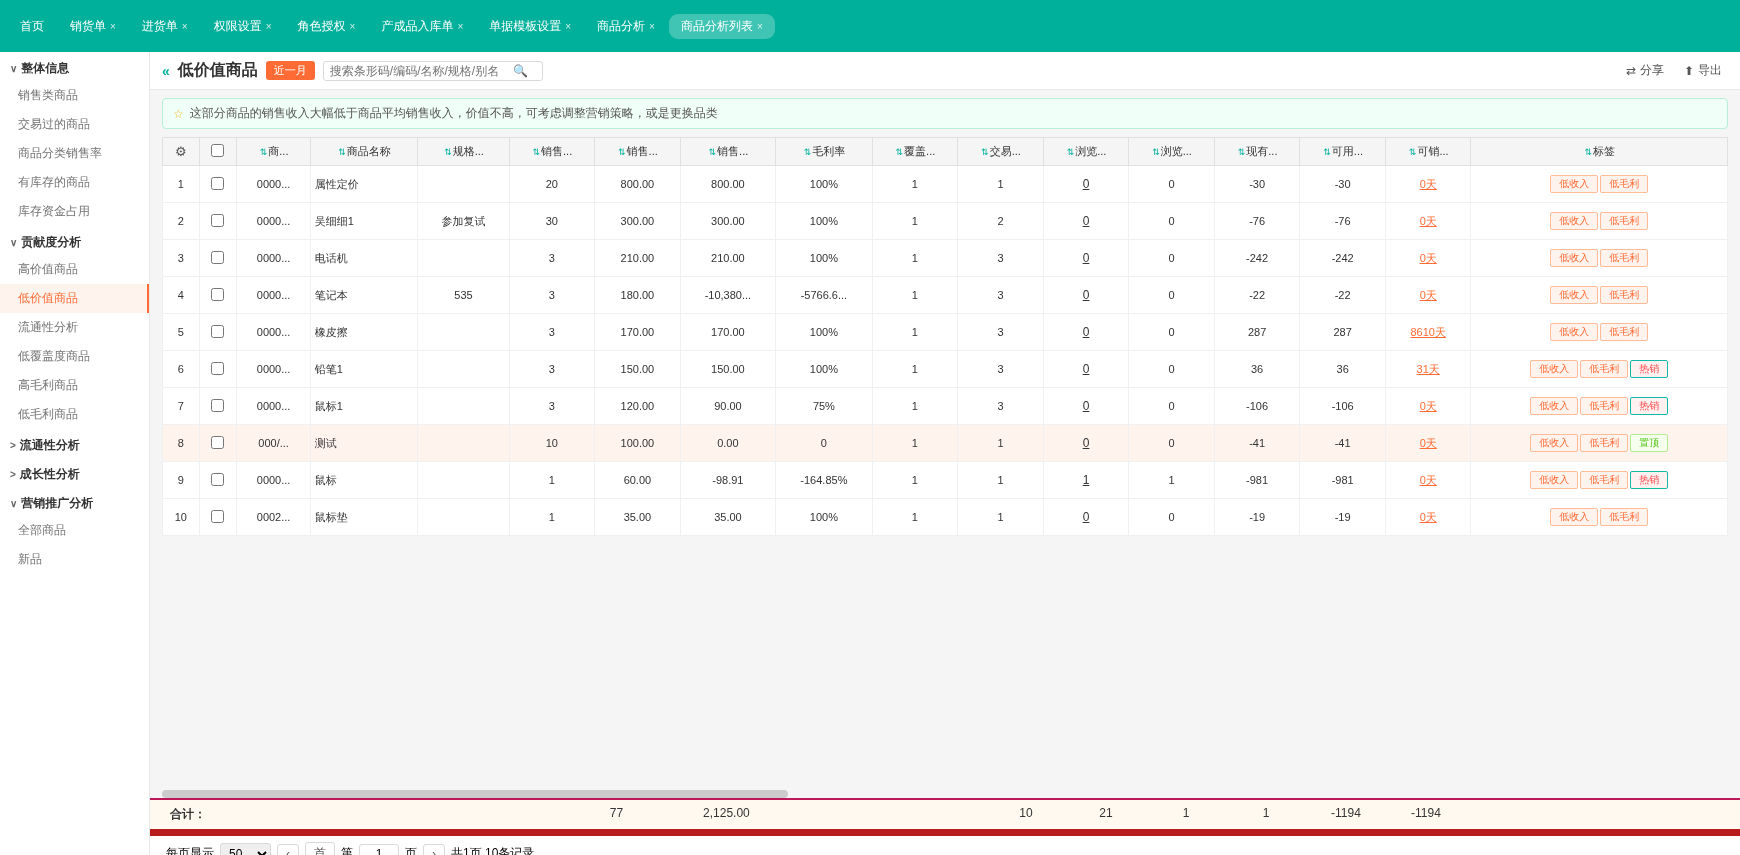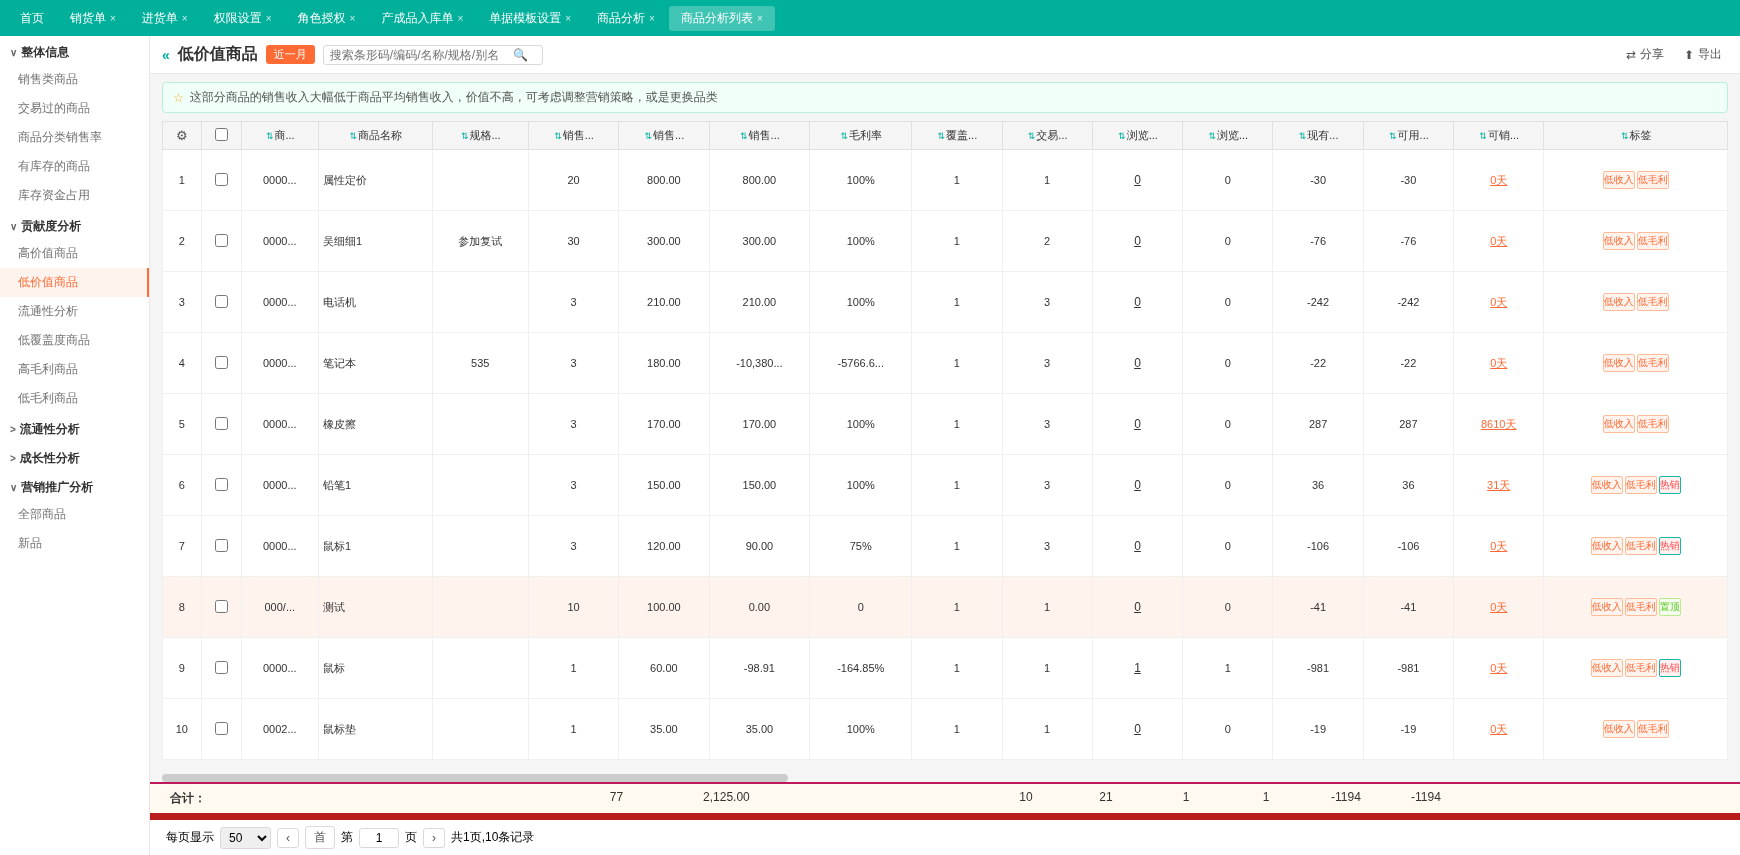--- a/index.html
+++ b/index.html
@@ -3,34 +3,34 @@
   <meta charset="utf-8">
   <style>
     * { box-sizing: border-box; margin: 0; padding: 0; font-family: 'Microsoft YaHei', Arial, sans-serif; font-size: 12px; }
     body { background: #f5f5f5; overflow: hidden; width: 1740px; height: 855px; }
 
     
     .top-nav {
       display: flex;
       align-items: center;
       background: #00b09b;
-      height: 36px;
+      height: 52px;
       padding: 0 8px;
       gap: 2px;
     }
     .nav-item {
       color: #fff;
       padding: 4px 12px;
       cursor: pointer;
       border-radius: 3px;
       white-space: nowrap;
       font-size: 12px;
       display: flex; align-items: center; gap: 4px;
     }
-    .nav-item.active { background: rgba(255,255,255,0.25); }
+    .nav-item.active { background: rgba(255,255,255,0.25); border-radius: 9px; }
     .nav-close { font-size: 10px; opacity: 0.8; cursor: pointer; }
 
     
     .main-layout {
       display: flex;
       height: calc(855px - 36px);
     }
 
     
     .sidebar {
@@ -160,21 +160,21 @@
     }
     tbody tr.highlighted { background: #fff3ee; }
     tbody td {
       border: 1px solid #f0f0f0;
       padding: 5px 4px;
       text-align: center;
       color: #333;
       font-size: 11px;
     }
     tbody td.text-left { text-align: left; }
-    .tag { display: inline-block; padding: 1px 0; border-radius: 2px; font-size: 10px; margin: 16px 1px; text-align: right; }
+    .tag { display: inline-block; padding: 1px 8px; border-radius: 2px; font-size: 10px; margin: 4px 1px; text-align: right; }
     .tag-orange { background: #fff3ee; color: #ff6b35; border: 1px solid #ffbb96; }
     .tag-red { background: #fff1f0; color: #ff4d4f; border: 1px solid #14b8a6; }
     .tag-green { background: #f6ffed; color: #52c41a; border: 1px solid #b7eb8f; }
     .text-orange { color: #ff6b35; text-decoration: underline; }
     .underline { text-decoration: underline; cursor: pointer; }
 
     
     .footer-totals {
       background: #fff9f0;
       border-top: 2px solid #be185d;

